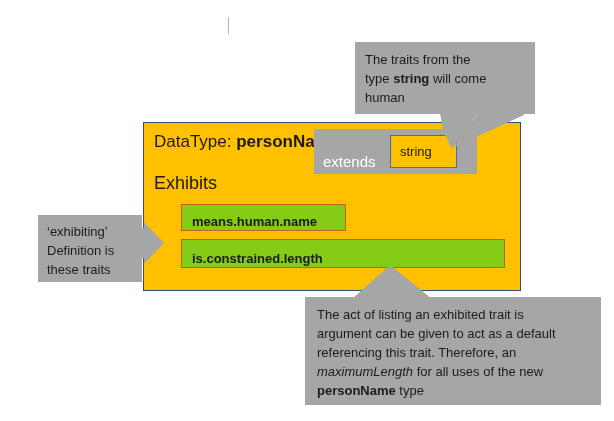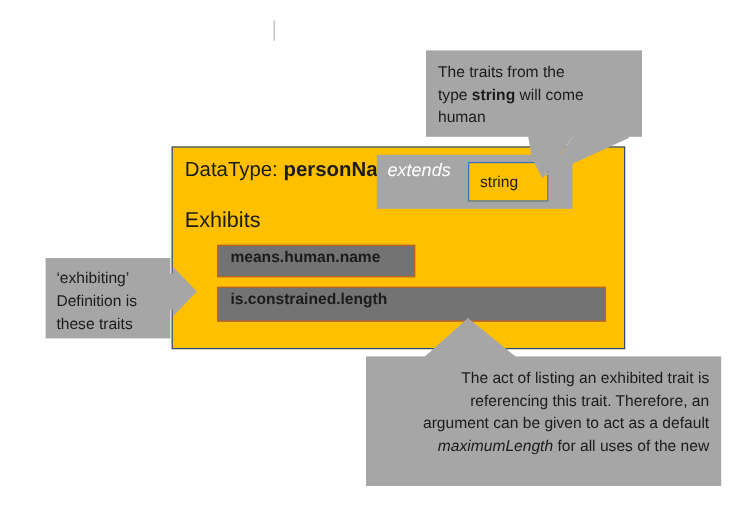--- a/index.html
+++ b/index.html
@@ -65,25 +65,24 @@
     left: 170px;
     top: 6px;
     width: 163px;
     height: 45px;
     background: #A6A6A6;
     box-sizing: border-box;
   }
   .extends-label {
     position: absolute;
     left: 9px;
-    top: 4px;
+    top: 23px;
     font-size: 15px;
     line-height: 20px;
     color: #ffffff;
-    font-style: italic;
   }
   .string-box {
     position: absolute;
     left: 76px;
     top: 6px;
     width: 67px;
     height: 33px;
     background: #FFC000;
     border: 1.5px solid #3B6FBF;
     box-sizing: border-box;
@@ -93,28 +92,28 @@
     left: 9px;
     top: 7px;
     font-size: 13px;
     line-height: 17px;
     color: #1b1b1b;
   }
 
   
   .trait-chip {
     position: absolute;
-    background: #737373;
+    background: #84cc16;
     border: 1px solid #C1601F;
     box-sizing: border-box;
     font-size: 13px;
     line-height: 17px;
     color: #1b1b1b;
     display: flex;
-    align-items: flex-start;
+    align-items: flex-end;
     padding-left: 10px;
   }
   .trait-chip .tname { font-weight: bold; }
   .trait-chip .targs { font-weight: 400; margin-left: 4px; }
 
   .trait-chip--1 {
     left: 37px;
     top: 81px;
     width: 165px;
     height: 27px;
@@ -173,21 +172,20 @@
     pointer-events: none;
   }
 
   
   .callout--bottom {
     left: 305px;
     top: 297px;
     width: 296px;
     height: 108px;
     padding: 8px 10px 18px 12px;
-    text-align: right;
   }
   .tail-bottom {
     position: absolute;
     left: 352px;
     top: 265px;
     width: 80px;
     height: 34px;
     pointer-events: none;
   }
 </style>
@@ -238,16 +236,17 @@
   <span class="ctext">‘exhibiting’</span>
   <span class="ctext">Definition is</span>
   <span class="ctext">these traits</span>
 </div>
 
 <svg class="tail-bottom" viewBox="0 0 80 34" xmlns="http://www.w3.org/2000/svg">
   <polygon points="38,0 80,34 0,34" fill="#A6A6A6"></polygon>
 </svg>
 <div class="callout callout--bottom">
   <span class="ctext">The act of listing an exhibited trait is</span>
+  <span class="ctext">argument can be given to act as a default</span>
   <span class="ctext">referencing this trait. Therefore, an</span>
-  <span class="ctext">argument can be given to act as a default</span>
   <span class="ctext"><i>maximumLength</i><span> for all uses of the new</span></span>
+  <span class="ctext"><b>personName</b><span> type</span></span>
 </div>
 
 </body></html>

